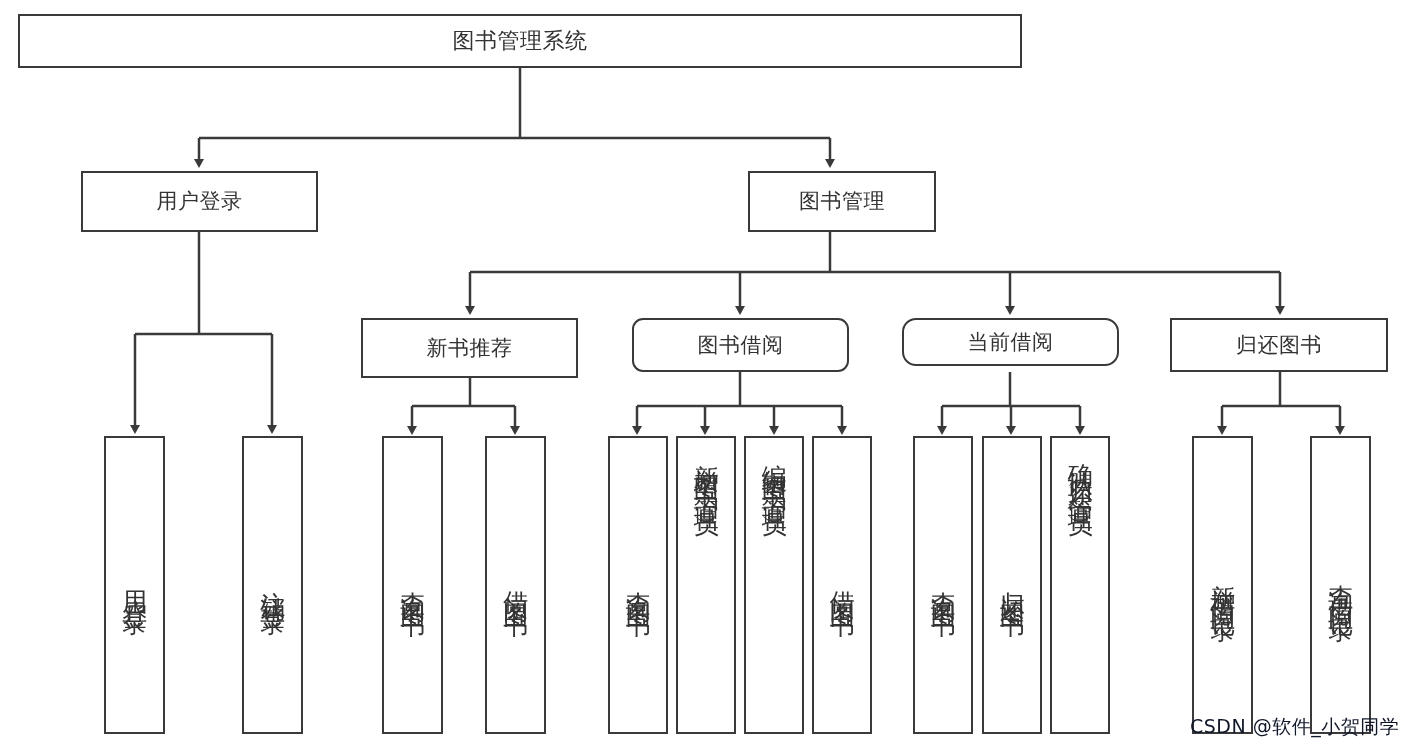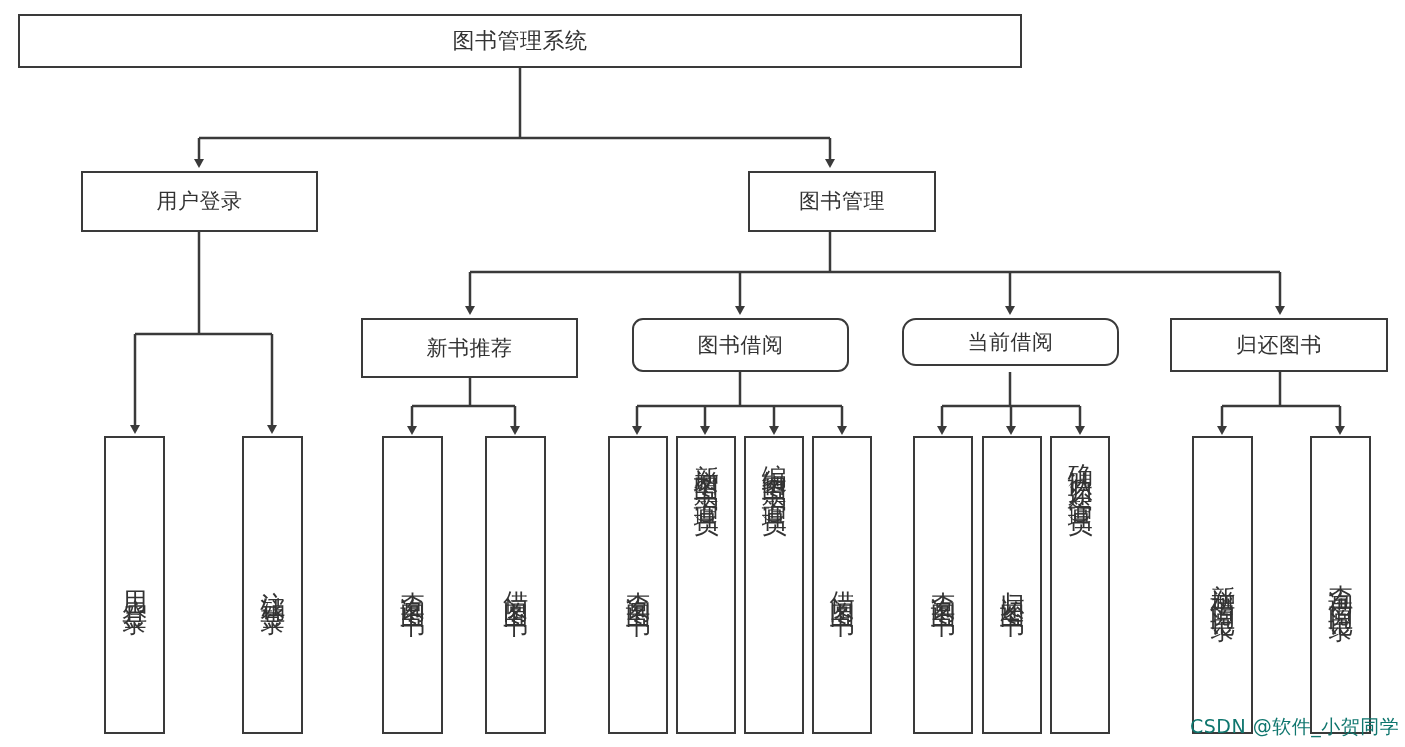--- a/index.html
+++ b/index.html
@@ -20,21 +20,21 @@
   .vbox .lbl{
     writing-mode:vertical-rl;
     text-orientation:upright;
     font-size:25px;
     line-height:1.18;
     letter-spacing:7px;
     white-space:nowrap;
   }
   .vbox.centered{align-items:center;padding-top:0;}
 
-  .watermark{position:absolute;color:#0f766e;font-size:19px;white-space:nowrap;
+  .watermark{position:absolute;color:#0f172a;font-size:19px;white-space:nowrap;
              letter-spacing:0.5px;}
 </style>
 </head>
 <body>
 
 <div id="canvas">
 
   <svg class="lines" viewBox="0 0 1405 747" xmlns="http://www.w3.org/2000/svg">
     <defs>
       <marker id="arrow" markerWidth="9" markerHeight="10" refX="1" refY="5" orient="auto" markerUnits="userSpaceOnUse">

